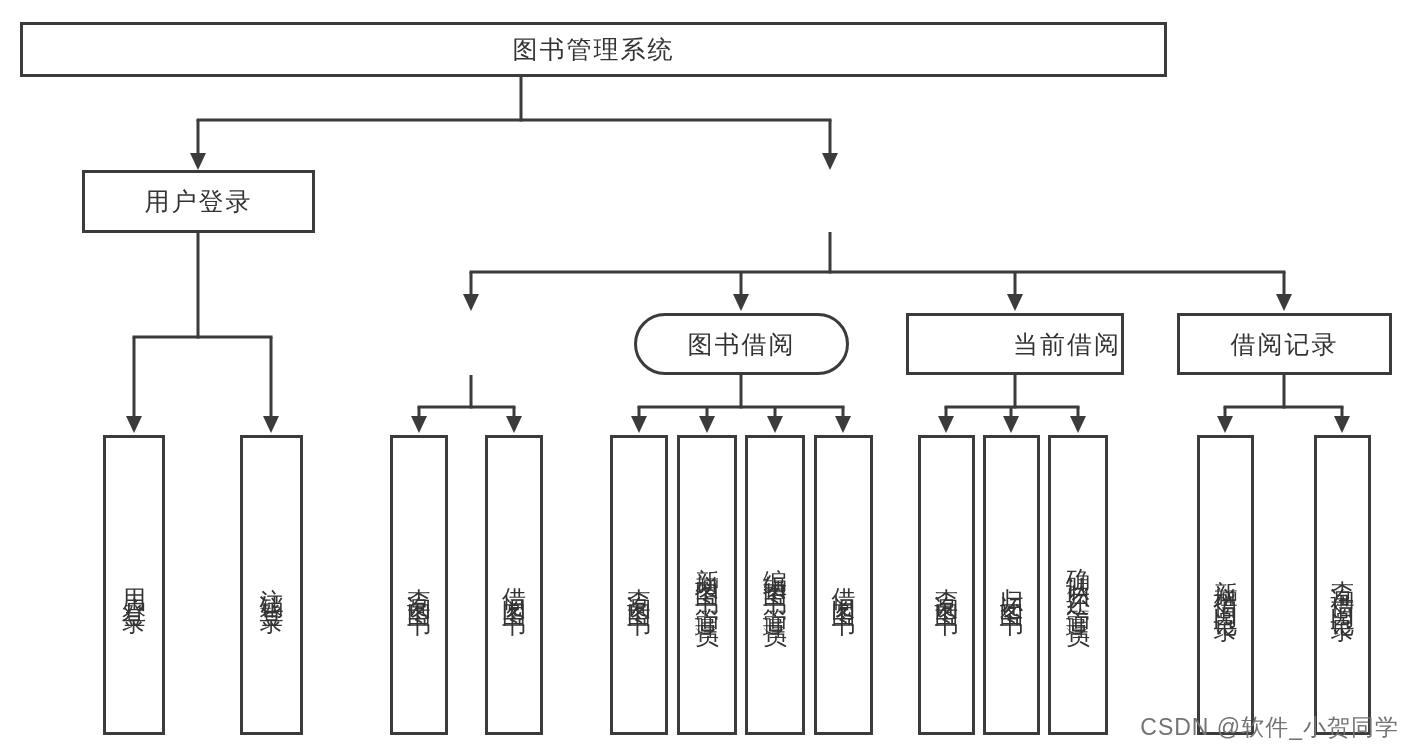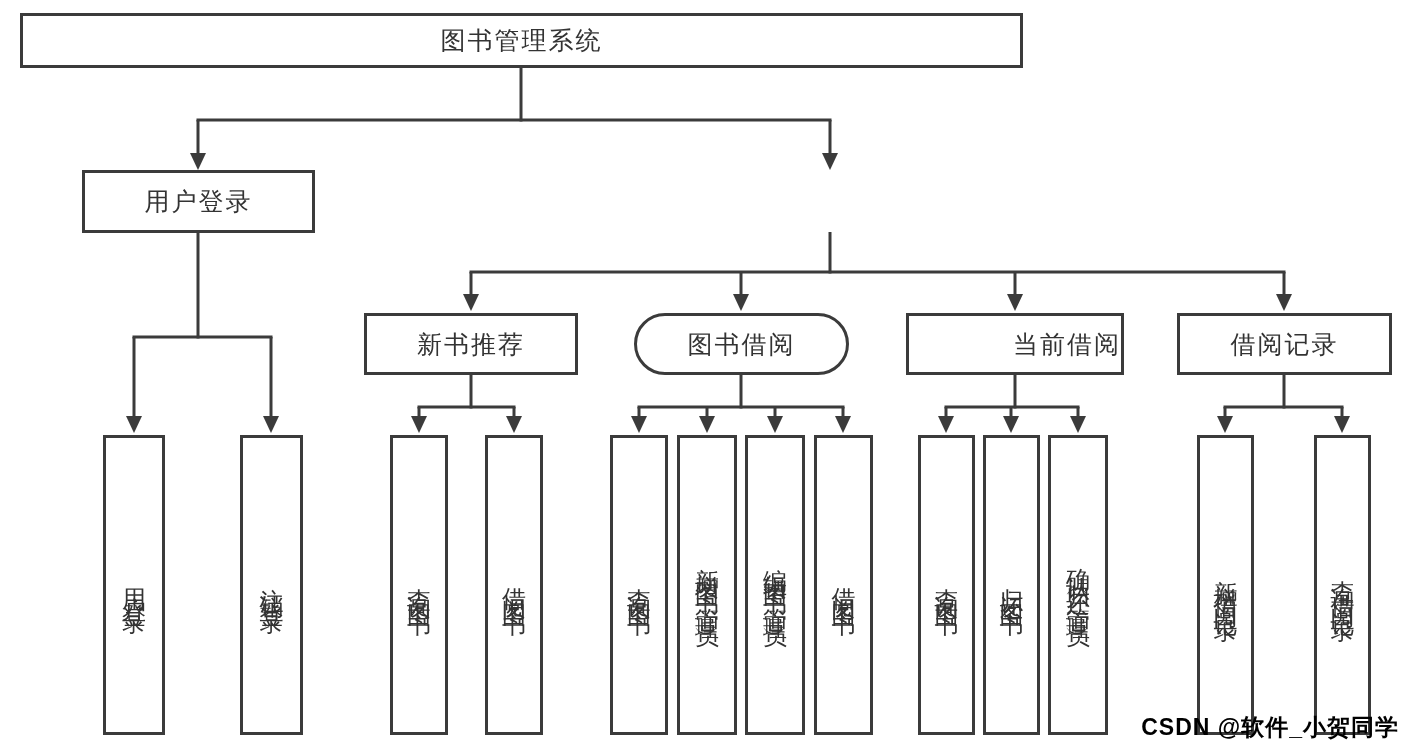--- a/index.html
+++ b/index.html
@@ -51,25 +51,24 @@
     text-orientation: mixed;
     letter-spacing: 8px;
     line-height: 1;
     white-space: nowrap;
   }
   .watermark {
     position: absolute;
     right: 6px;
     bottom: 4px;
     font-size: 23px;
-    color: #000000;
+    color: #737373;
     letter-spacing: 1px;
     z-index: 5;
     pointer-events: none;
-    font-weight: bold;
   }
 </style>
 </head>
 <body>
 
 <div class="stage">
 
   <svg class="connectors" width="1405" height="747">
 
     <line x1="521" y1="68" x2="521" y2="121.5"></line>
@@ -125,31 +124,28 @@
     <polygon points="1070,416 1086,416 1078,433"></polygon>
 
     <line x1="1284" y1="375" x2="1284" y2="408.5"></line>
     <line x1="1223.5" y1="407" x2="1343.5" y2="407"></line>
     <line x1="1225" y1="407" x2="1225" y2="421"></line>
     <polygon points="1217,416 1233,416 1225,433"></polygon>
     <line x1="1342" y1="407" x2="1342" y2="421"></line>
     <polygon points="1334,416 1350,416 1342,433"></polygon>
   </svg>
 
-  <div class="node h" style="left:20px; top:13px; width:1003px; height:55px;">
+  <div class="node h" style="left:20px; top:22px; width:1147px; height:55px;">
     <span>图书管理系统</span>
   </div>
 
   <div class="node h" style="left:82px; top:170px; width:233px; height:63px;">
     <span>用户登录</span>
   </div>
 
-  <div class="node h" style="left:364px; top:313px; width:214px; height:62px;">
-    <span>新书推荐</span>
-  </div>
   <div class="node h" style="left:634px; top:313px; width:215px; height:62px;border-radius:31px;">
     <span>图书借阅</span>
   </div>
   <div class="node h" style="left:906px; top:313px; width:218px; height:62px;justify-content:flex-end;">
     <span>当前借阅</span>
   </div>
   <div class="node h" style="left:1177px; top:313px; width:215px; height:62px;">
     <span>借阅记录</span>
   </div>
 

